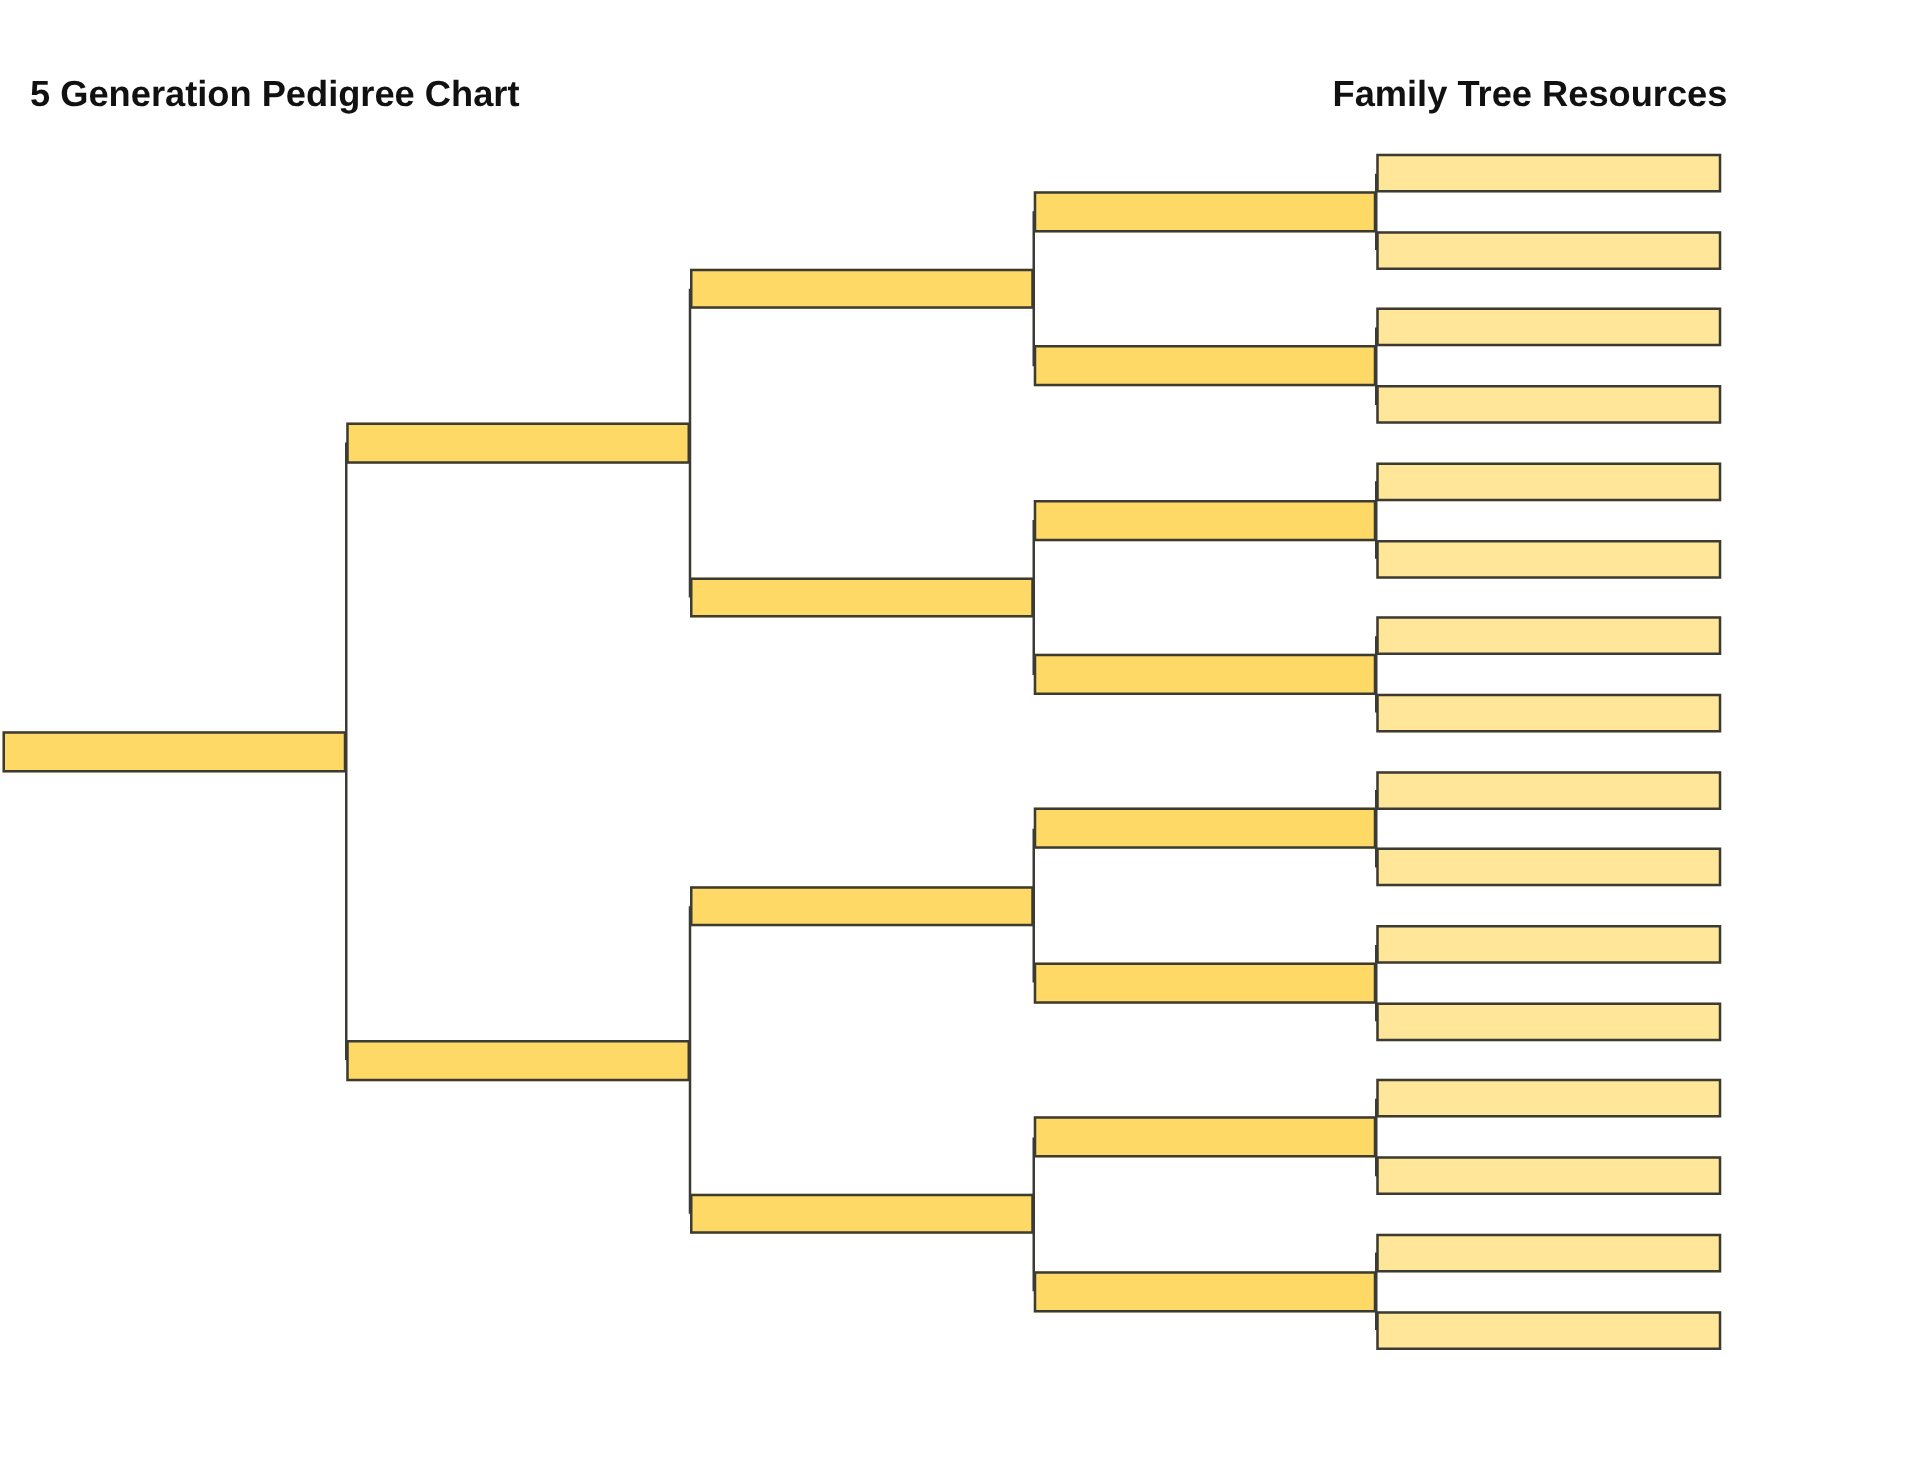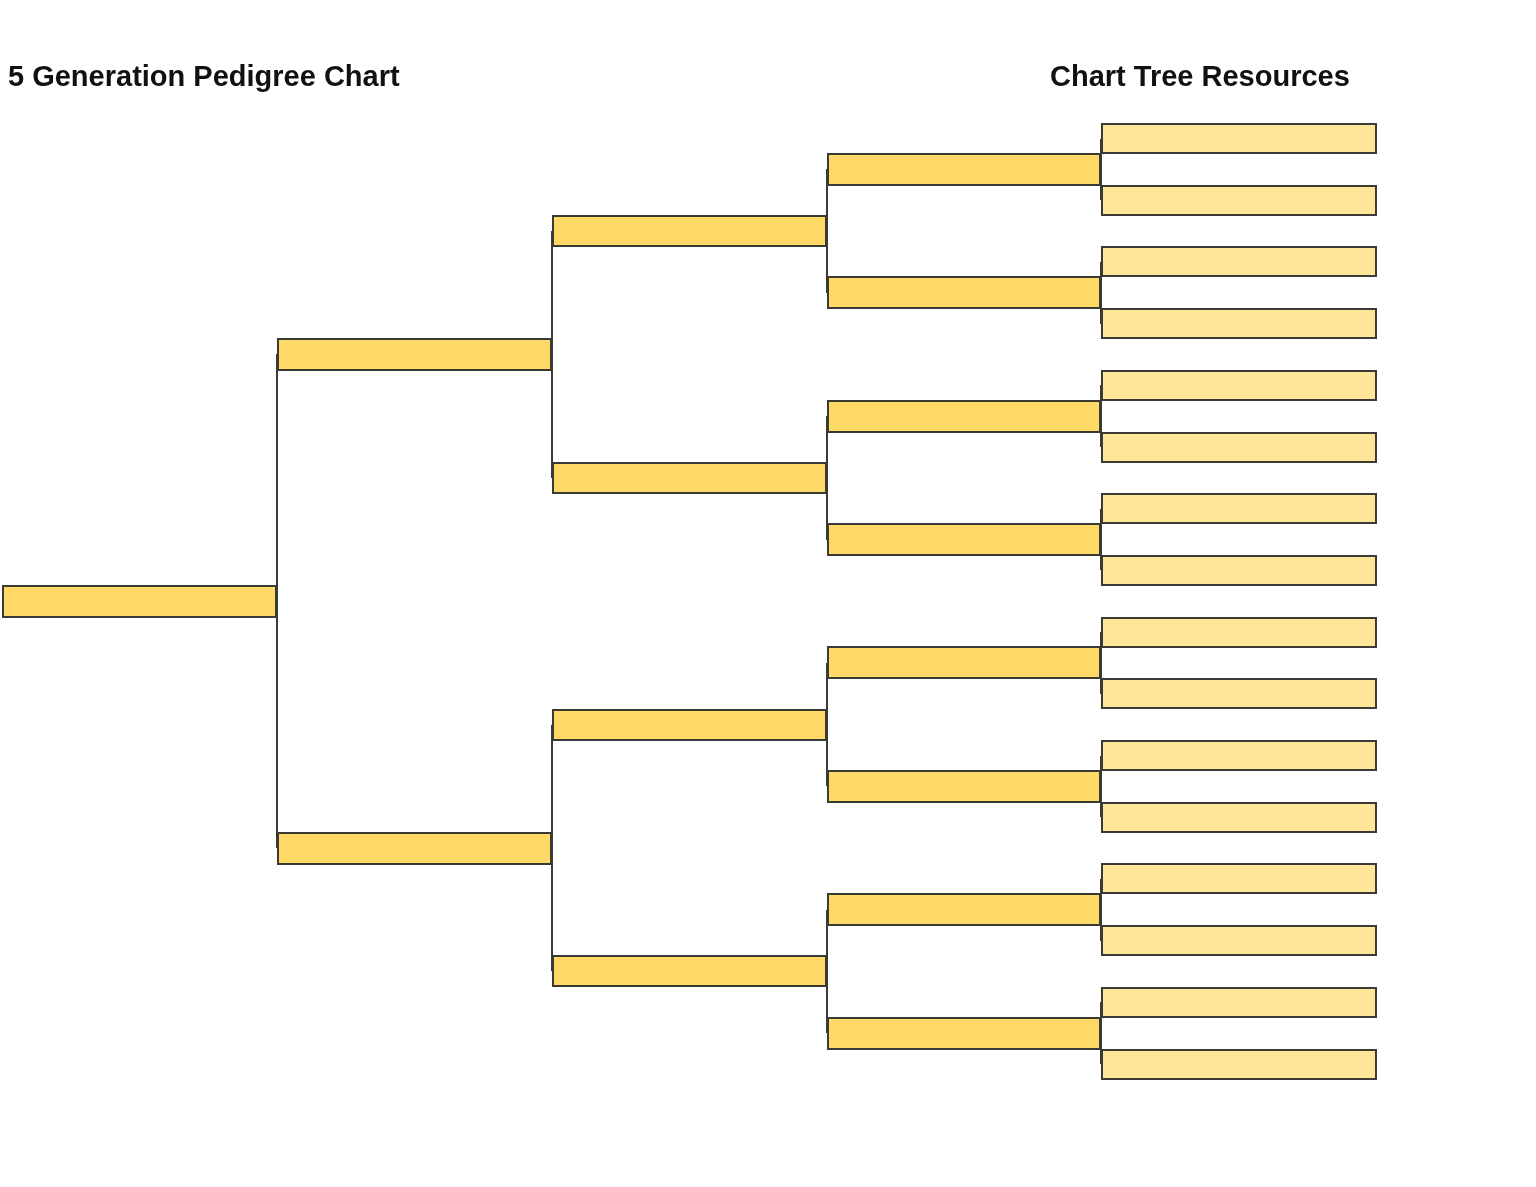--- a/index.html
+++ b/index.html
@@ -22,39 +22,40 @@
     background: #ffffff;
   }
   .title {
     position: absolute;
     top: 60px;
     font-size: 29px;
     font-weight: bold;
     color: #111111;
     letter-spacing: 0px;
     white-space: nowrap;
+    margin-left: 16px;
   }
   .title-left  { left: 8px; }
   .title-right { left: 1050px; }
   .pbox {
     position: absolute;
     box-sizing: border-box;
     border: 2px solid #3b3b36;
   }
   .pconnector {
     position: absolute;
     width: 2px;
   }
 </style>
 </head>
 <body>
 
 <div class="canvas">
   <div class="title title-left">5 Generation Pedigree Chart</div>
-  <div class="title title-right">Chart Tree Resources</div>
+  <div class="title title-right">Family Tree Resources</div>
   <div>
       <div class="pbox" style="left: 2px; width: 275px; top: 584.75px; height: 33px; background: rgb(255, 217, 102); border-color: rgb(59, 59, 54);"></div>
       <div class="pbox" style="left: 277px; width: 275px; top: 337.95px; height: 33px; background: rgb(255, 217, 102); border-color: rgb(59, 59, 54);"></div>
       <div class="pbox" style="left: 277px; width: 275px; top: 831.55px; height: 33px; background: rgb(255, 217, 102); border-color: rgb(59, 59, 54);"></div>
       <div class="pbox" style="left: 552px; width: 275px; top: 215.05px; height: 32px; background: rgb(255, 217, 102); border-color: rgb(59, 59, 54);"></div>
       <div class="pbox" style="left: 552px; width: 275px; top: 461.85px; height: 32px; background: rgb(255, 217, 102); border-color: rgb(59, 59, 54);"></div>
       <div class="pbox" style="left: 552px; width: 275px; top: 708.65px; height: 32px; background: rgb(255, 217, 102); border-color: rgb(59, 59, 54);"></div>
       <div class="pbox" style="left: 552px; width: 275px; top: 955.45px; height: 32px; background: rgb(255, 217, 102); border-color: rgb(59, 59, 54);"></div>
       <div class="pbox" style="left: 827px; width: 274px; top: 152.85px; height: 33px; background: rgb(255, 217, 102); border-color: rgb(59, 59, 54);"></div>
       <div class="pbox" style="left: 827px; width: 274px; top: 276.25px; height: 33px; background: rgb(255, 217, 102); border-color: rgb(59, 59, 54);"></div>

